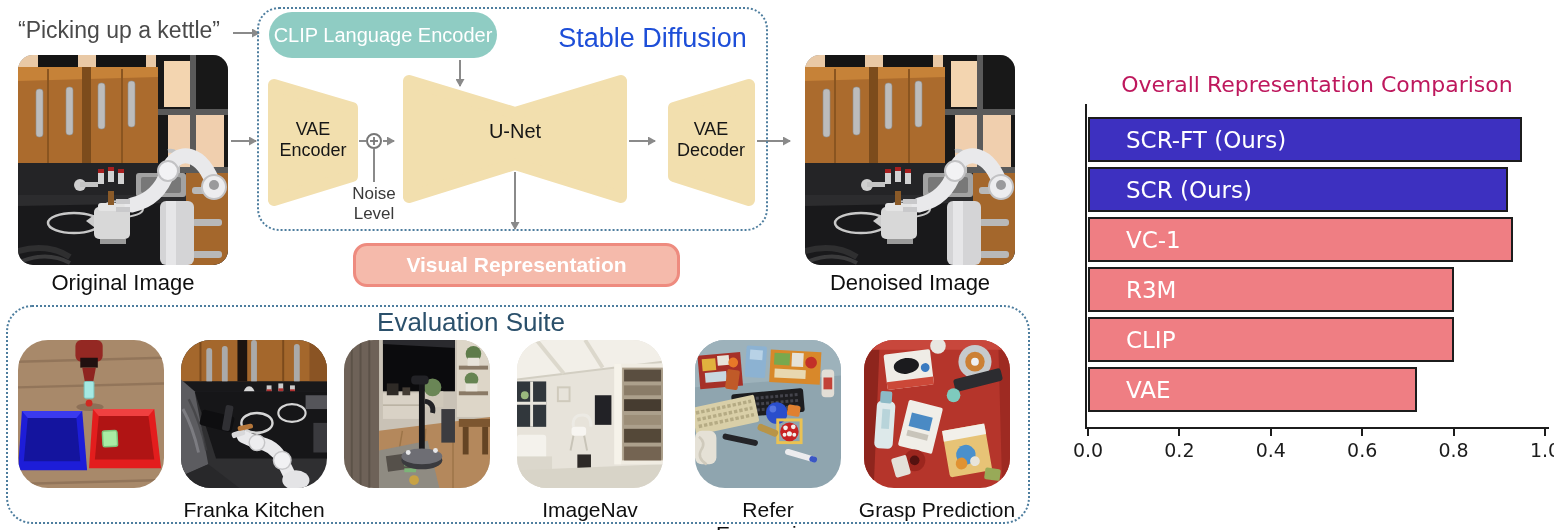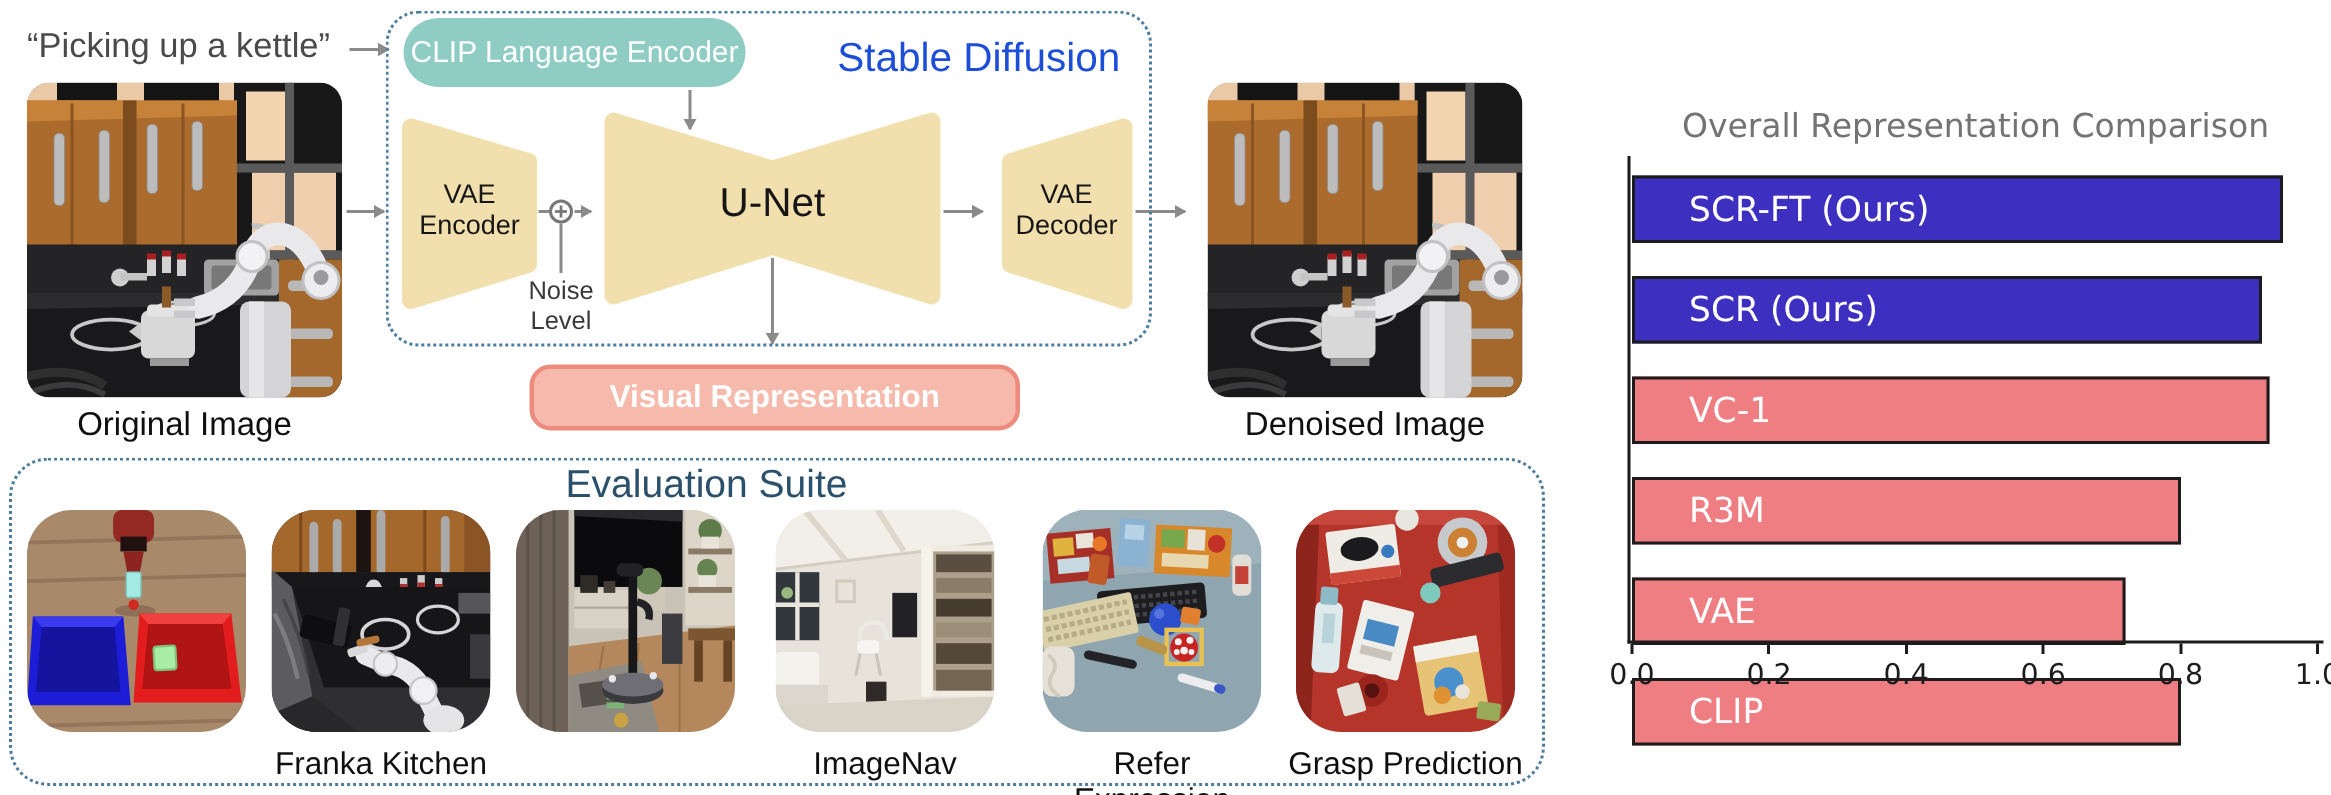--- a/index.html
+++ b/index.html
@@ -15,21 +15,21 @@
   .sd-box { left:257px; top:7px; width:511px; height:224px;
             border:2px dotted #4d7d9e; border-radius:22px; }
   .clip-box { left:269px; top:12px; width:228px; height:46px; background:#8fccc3;
               border-radius:23px; color:#fff; font-size:20px; font-weight:500;
               display:flex; align-items:center; justify-content:center;text-align:right; }
   .sd-title { left:535px; top:23px; width:235px; text-align:center; font-size:27px;
               font-weight:500; color:#1d4ed8; }
 
   .shape-label { text-align:center; color:#161616; }
   .vae-enc-label { left:273px; top:119px; width:80px; font-size:18px; line-height:21px; }
-  .unet-label    { left:430px; top:120px; width:170px; font-size:27px; }
+  .unet-label    { left:430px; top:120px; width:170px; font-size:20px; }
   .vae-dec-label { left:671px; top:119px; width:80px; font-size:18px; line-height:21px; }
   .noise-label   { left:339px; top:184px; width:70px; font-size:17px; line-height:20px; color:#3a3a3a; }
 
   .vr-box { left:353px; top:243px; width:327px; height:44px; background:#f5baab;
             border:3px solid #ee8b7f; border-radius:14px; color:#fff; font-weight:bold;
             font-size:21px; display:flex; align-items:center; justify-content:center; }
 
   .photo { border-radius:15px; overflow:hidden; }
   .photo svg { display:block; width:100%; height:100%; }
   .photo-original { left:18px; top:55px; width:210px; height:210px; }
@@ -40,24 +40,24 @@
 
   .eval-box { left:6px; top:305px; width:1024px; height:219px;
               border:2px dotted #4d7d9e; border-radius:26px; }
   .eval-title { left:336px; top:307px; width:270px; text-align:center; font-size:26px;
                 font-weight:500; color:#2b506b; }
   .thumb { top:340px; width:146px; height:148px; border-radius:30px; overflow:hidden; }
   .thumb svg { display:block; width:100%; height:100%; }
   .eval-label { top:498px; width:160px; text-align:center; font-size:21px; color:#0f0f0f; }
 
   .chart-title { left:1086px; top:72px; width:462px; text-align:center; font-size:22px;
-                 color:#737373; font-family:"DejaVu Sans", sans-serif; }
+                 color:#be185d; font-family:"DejaVu Sans", sans-serif; }
   .spine-y { left:1085px; top:104px; width:2px; height:325px; background:#1c1c1c; }
   .spine-x { left:1085px; top:427px; width:464px; height:2px; background:#1c1c1c; }
-  .chart-bars { left:1088px; top:117px; display:flex; flex-direction:column; gap:22px; }
+  .chart-bars { left:1088px; top:117px; display:flex; flex-direction:column; gap:5px; }
   .bar { height:45px; border:2px solid #1c1c1c; display:flex; align-items:center; }
   .bar-label { margin-left:36px; font-size:23px; font-family:"DejaVu Sans", sans-serif; white-space:nowrap; }
   .chart-ticks { left:1088px; top:429px; width:459px; height:50px; }
   .tick-mark { position:absolute; top:0; width:2px; height:7px; background:#1c1c1c; }
   .tick-label { position:absolute; top:10px; width:60px; text-align:center; font-size:19px;
                 color:#1c1c1c; font-family:"DejaVu Sans", sans-serif; }
   .xlabel { left:1086px; top:455px; width:462px; text-align:center; font-size:20px;
             color:#111; font-family:"DejaVu Sans", sans-serif; }
 </style>
 </head>
@@ -463,25 +463,25 @@
       </div>
       <div class="bar" style="width: 420px; background: rgb(61, 48, 192); border-color: rgb(28, 28, 28);">
         <span class="bar-label" style="color: rgb(255, 255, 255);">SCR (Ours)</span>
       </div>
       <div class="bar" style="width: 425px; background: rgb(239, 126, 131); border-color: rgb(28, 28, 28);">
         <span class="bar-label" style="color: rgb(255, 255, 255);">VC-1</span>
       </div>
       <div class="bar" style="width: 366px; background: rgb(239, 126, 131); border-color: rgb(28, 28, 28);">
         <span class="bar-label" style="color: rgb(255, 255, 255);">R3M</span>
       </div>
+      <div class="bar" style="width: 366px; background: rgb(239, 126, 131); border-color: rgb(28, 28, 28);">
+        <span class="bar-label" style="color: rgb(255, 255, 255);">CLIP</span>
+      </div>
       <div class="bar" style="width: 329px; background: rgb(239, 126, 131); border-color: rgb(28, 28, 28);">
         <span class="bar-label" style="color: rgb(255, 255, 255);">VAE</span>
-      </div>
-      <div class="bar" style="width: 366px; background: rgb(239, 126, 131); border-color: rgb(28, 28, 28);">
-        <span class="bar-label" style="color: rgb(255, 255, 255);">CLIP</span>
       </div>
     </div>
   <div class="abs spine-x"></div>
   <div class="abs chart-ticks" id="chart-ticks">
       <div class="tick-mark" style="left: -1px;"></div>
       <div class="tick-label" style="left: -30px;">0.0</div>
       <div class="tick-mark" style="left: 90.4px;"></div>
       <div class="tick-label" style="left: 61.4px;">0.2</div>
       <div class="tick-mark" style="left: 181.8px;"></div>
       <div class="tick-label" style="left: 152.8px;">0.4</div>

